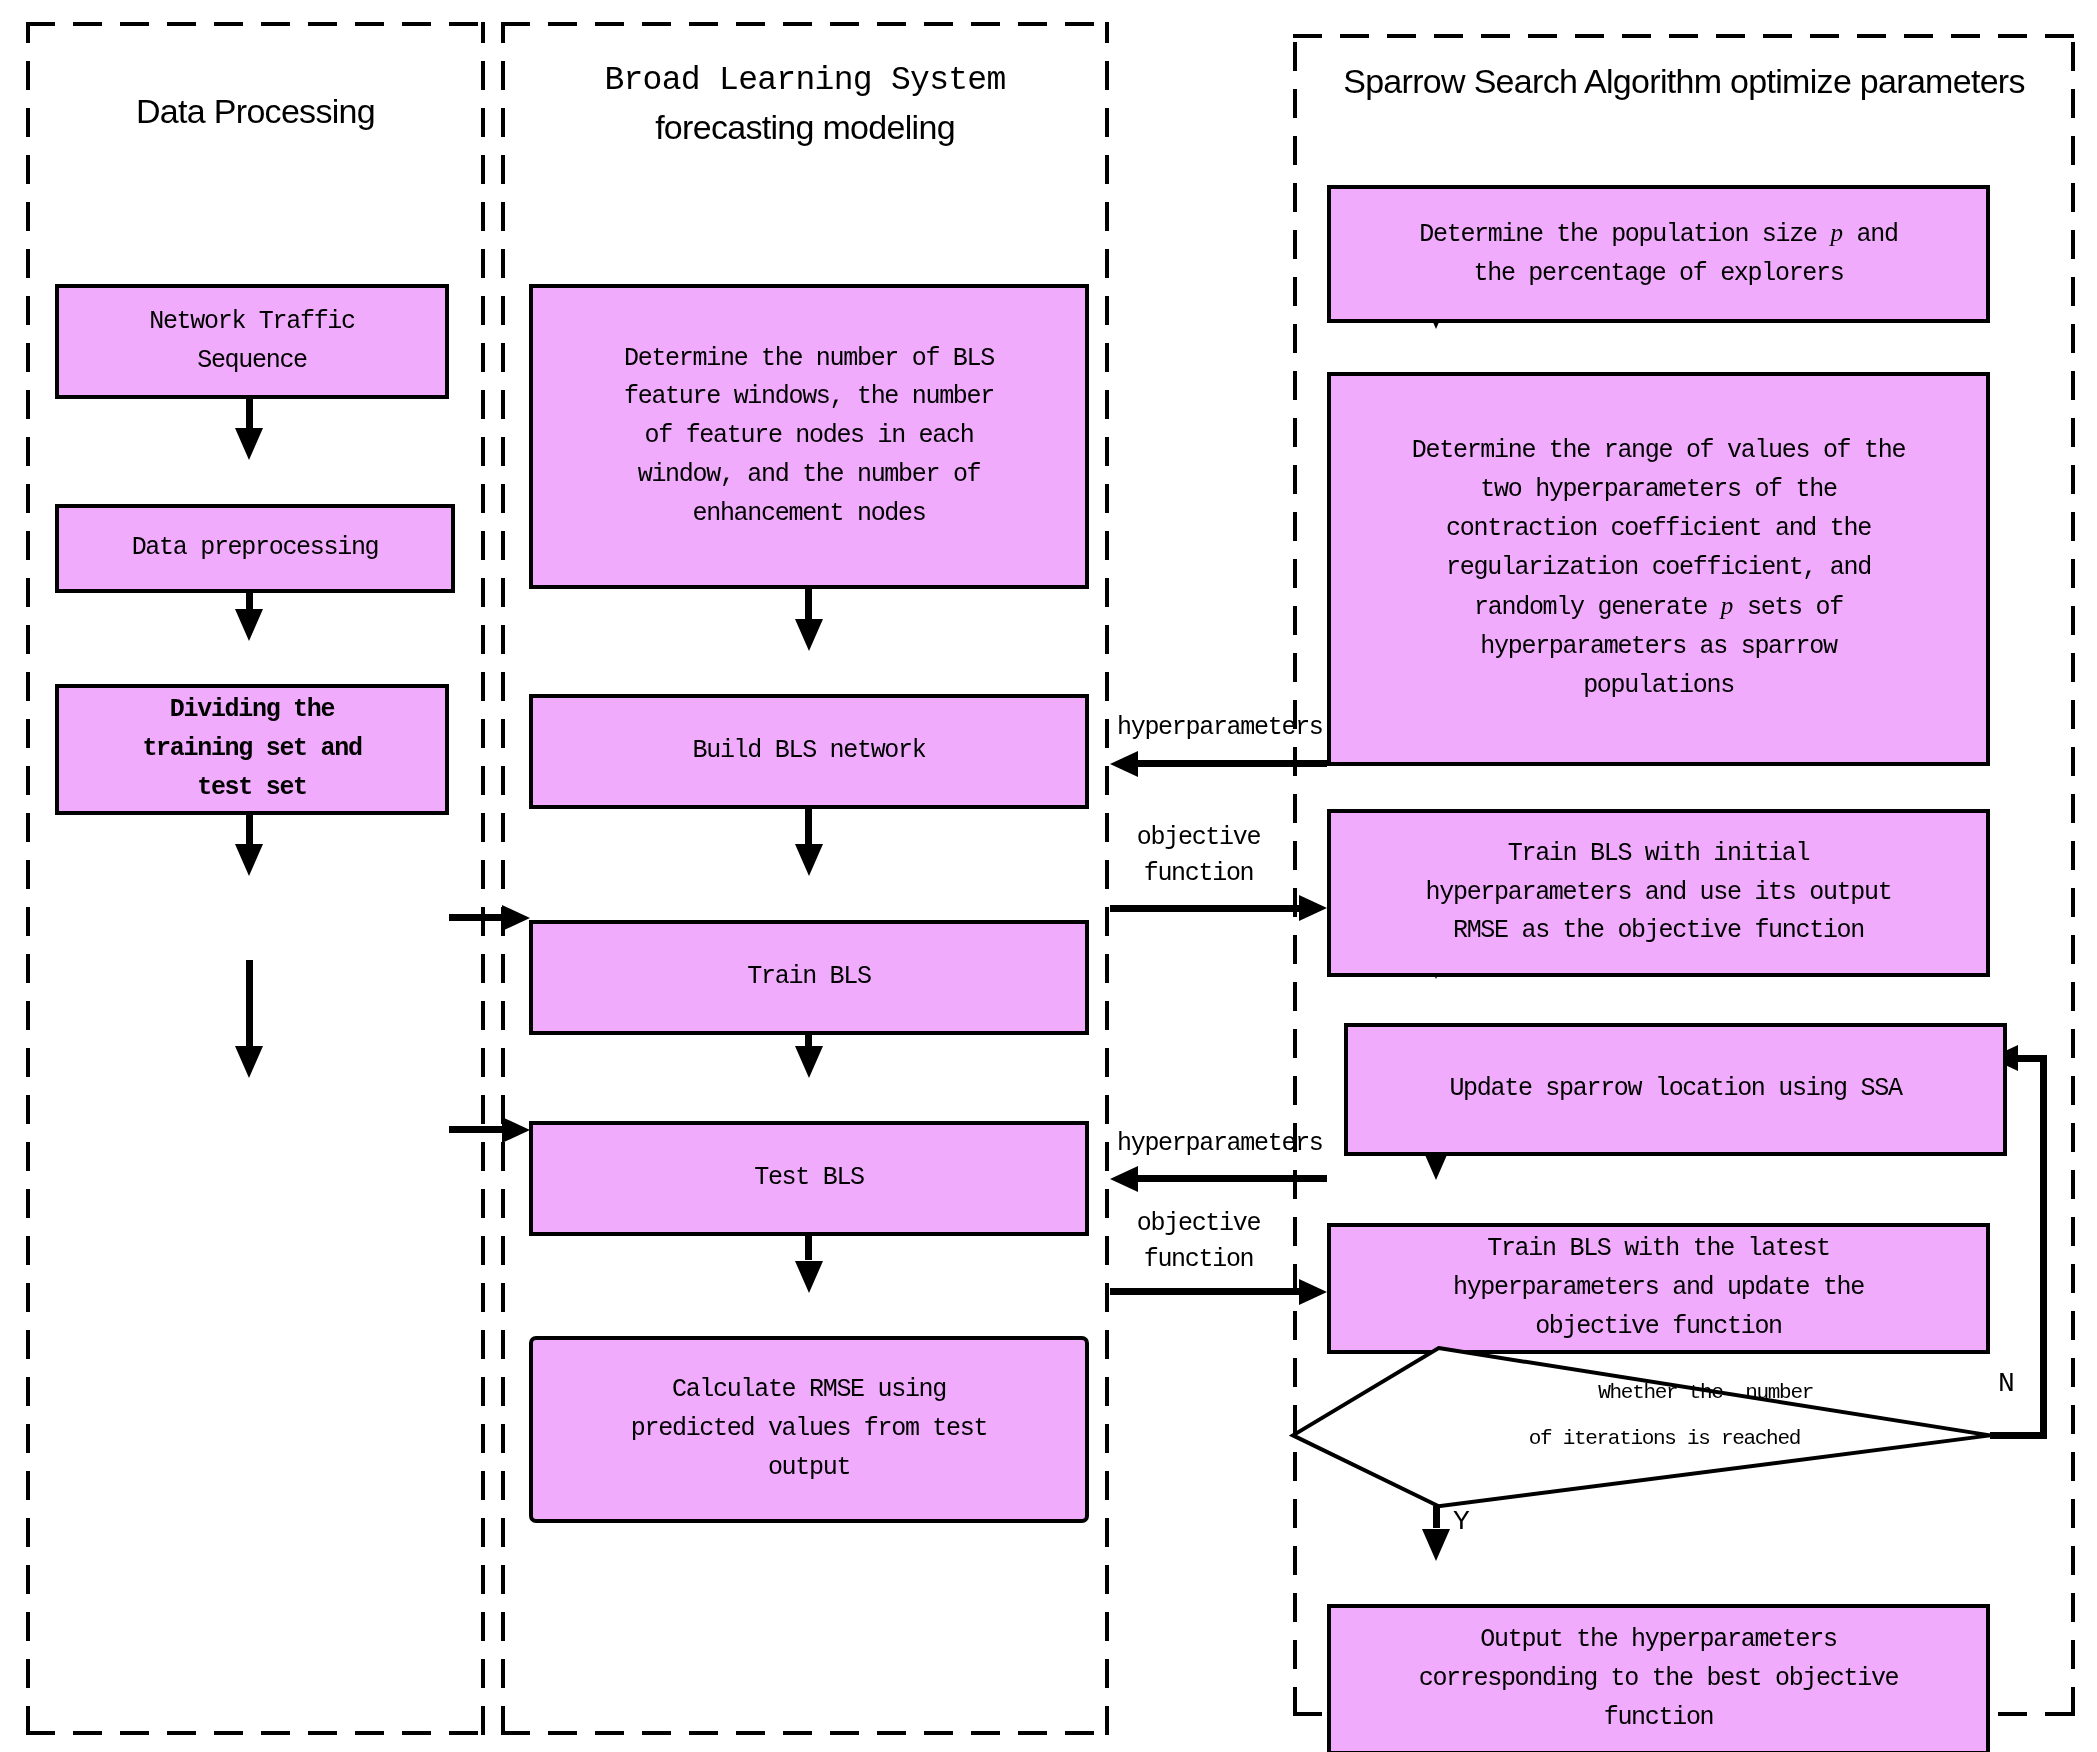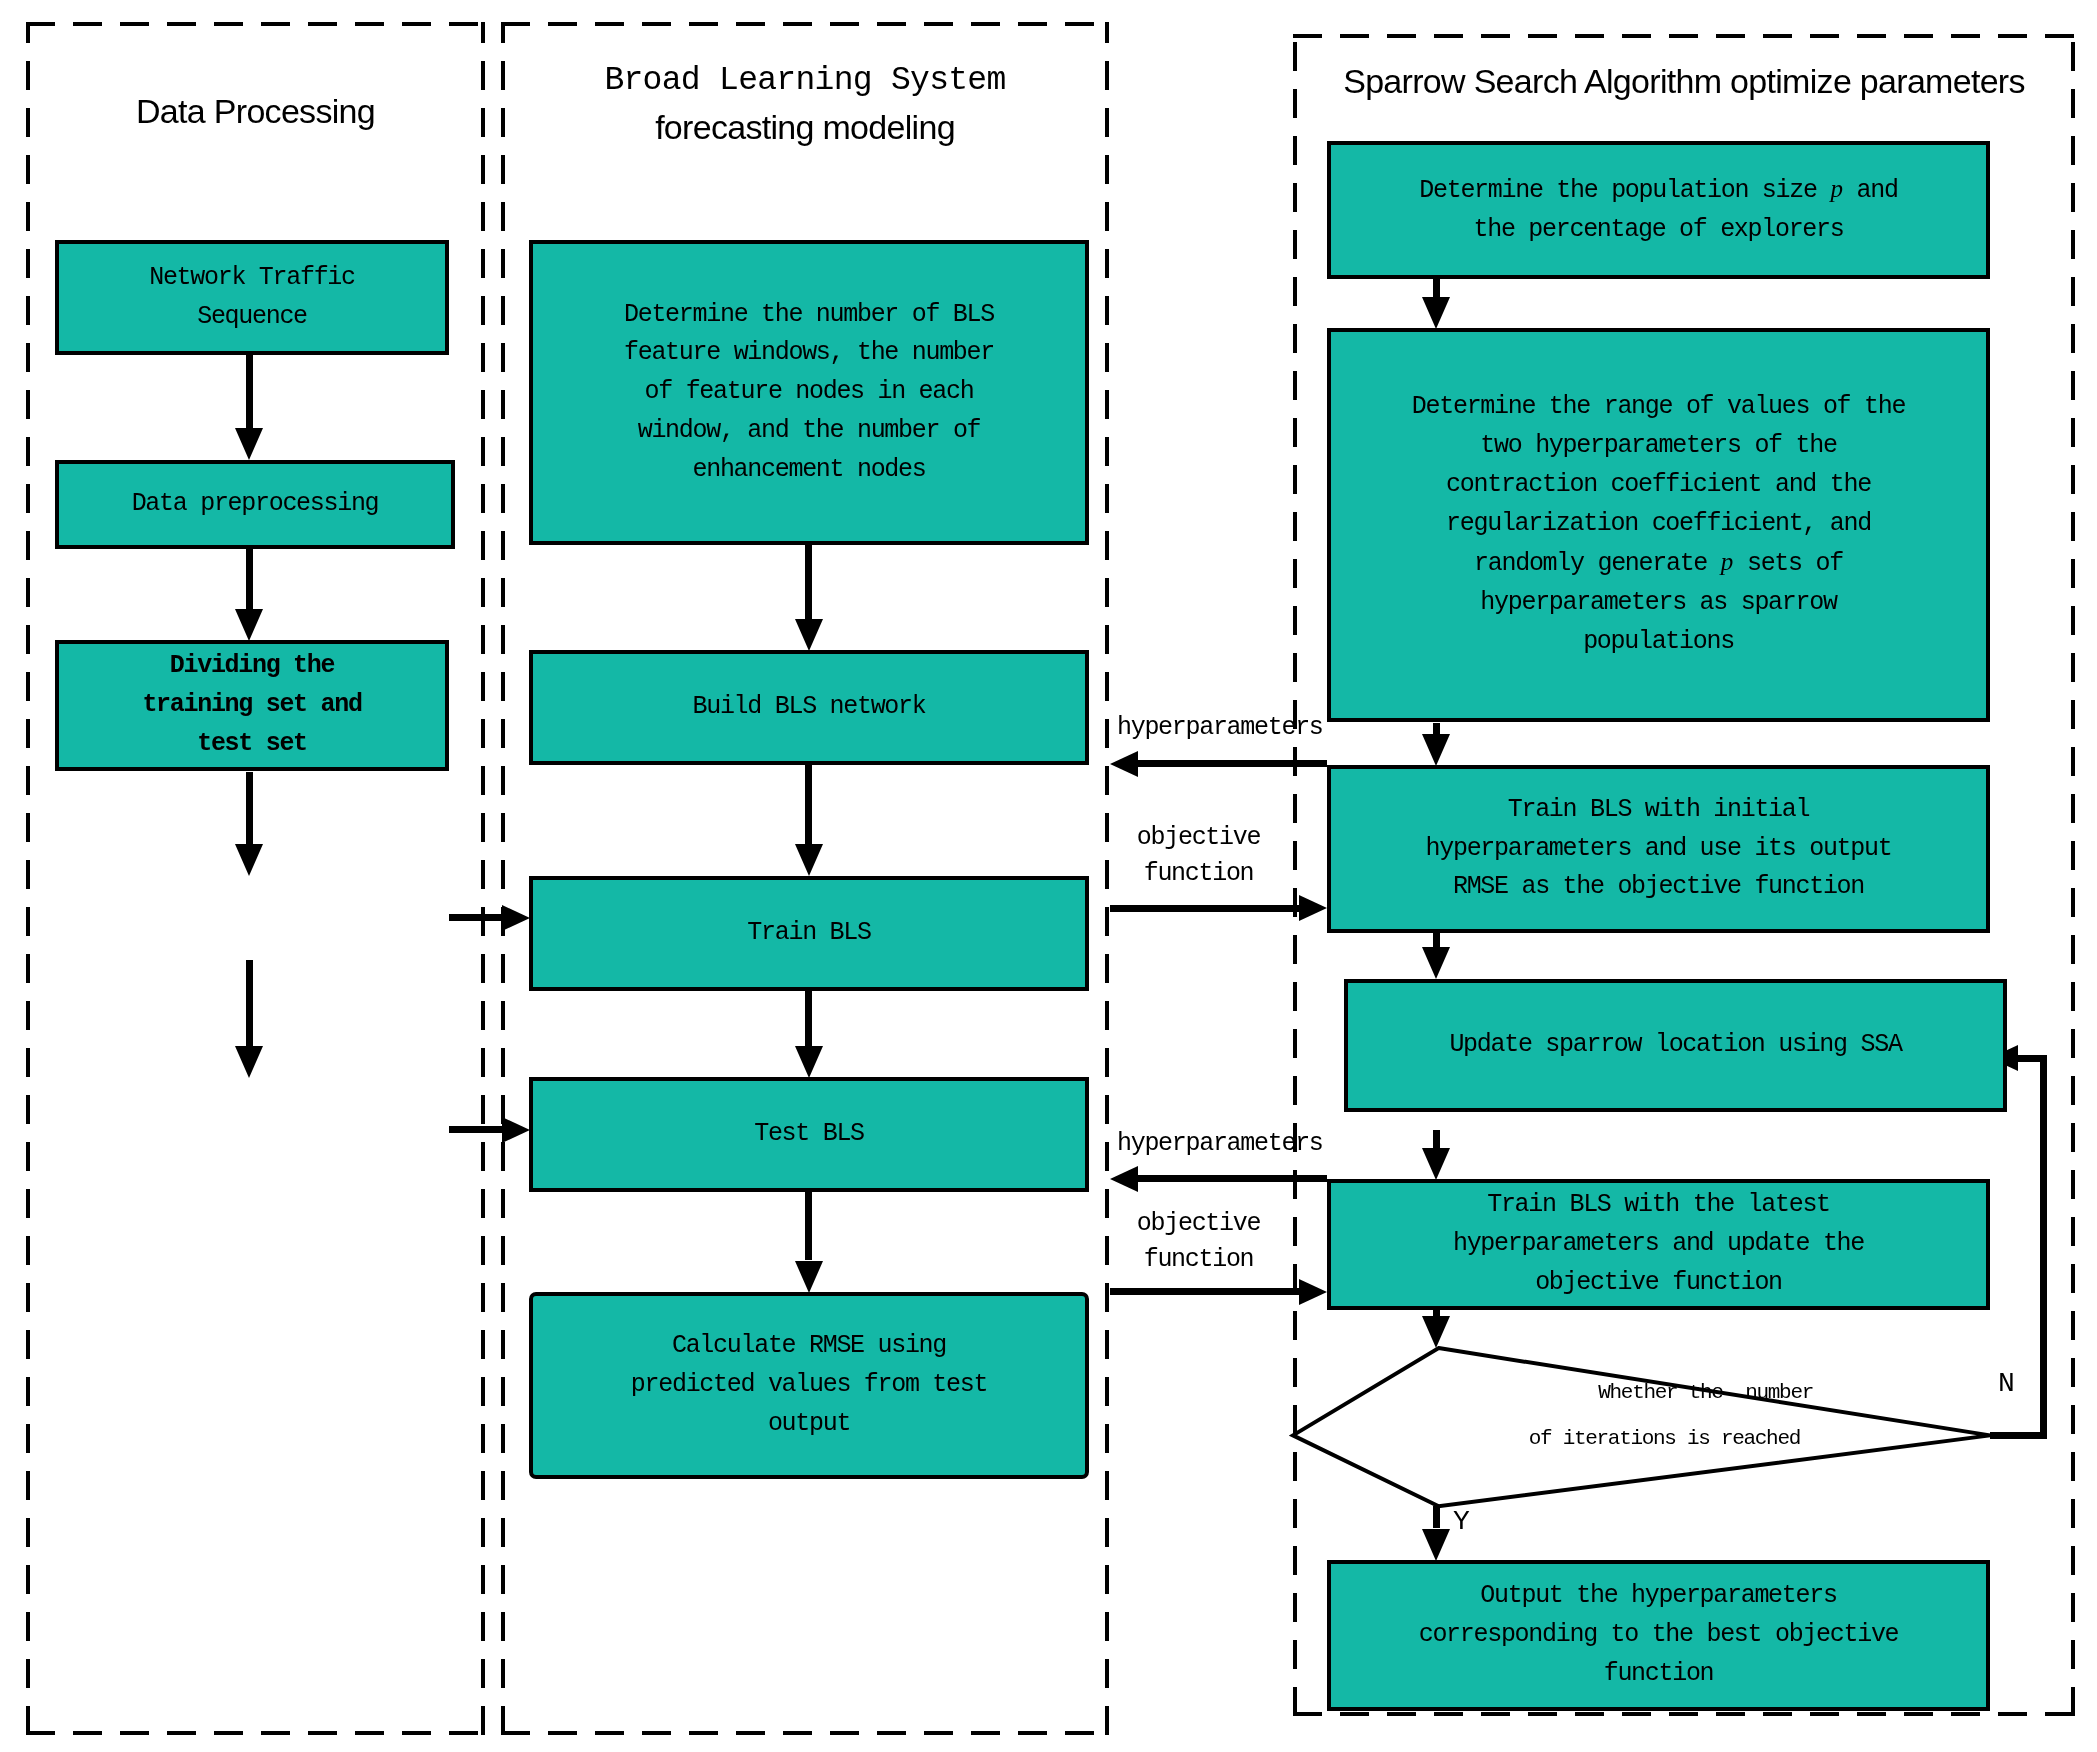--- a/index.html
+++ b/index.html
@@ -6,22 +6,22 @@
   #canvas{position:relative;width:2097px;height:1753px;background:#ffffff;overflow:hidden;
           font-family:"Liberation Mono",monospace;color:#000;}
 
   
   .region{position:absolute;background:
     repeating-linear-gradient(90deg,#000 0 29px,transparent 29px 47px) left top/100% 4px no-repeat,
     repeating-linear-gradient(90deg,#000 0 29px,transparent 29px 47px) left bottom/100% 4px no-repeat,
     repeating-linear-gradient(0deg,#000 0 29px,transparent 29px 47px) left top/4px 100% no-repeat,
     repeating-linear-gradient(0deg,#000 0 29px,transparent 29px 47px) right top/4px 100% no-repeat;}
 
-  .box{position:absolute;border:4px solid #000;background:#14b8a6;box-sizing:border-box;
-       display:flex;align-items:center;justify-content:center;text-align:center;}
+  .box{position:absolute;border:4px solid #000;background:#f0abfc;box-sizing:border-box;
+       display:flex;align-items:center;justify-content:center;text-align:center;margin-top:44px;}
   .bt{width:100%;font-size:25px;letter-spacing:-1.3px;line-height:1.55;padding:0 10.5px;box-sizing:border-box;}
   .var{font-style:italic;font-family:"Liberation Serif",serif;letter-spacing:0;}
 
   .title-sans{position:absolute;font-family:"Liberation Sans",sans-serif;font-weight:500;
               font-size:34px;text-align:center;letter-spacing:-0.7px;}
   .title-mono{position:absolute;font-family:"Liberation Mono",monospace;font-size:33px;
               letter-spacing:-0.7px;text-align:center;}
 
   .vstem{position:absolute;width:7.2px;background:#000;}
   .hstem{position:absolute;height:7.2px;background:#000;}

